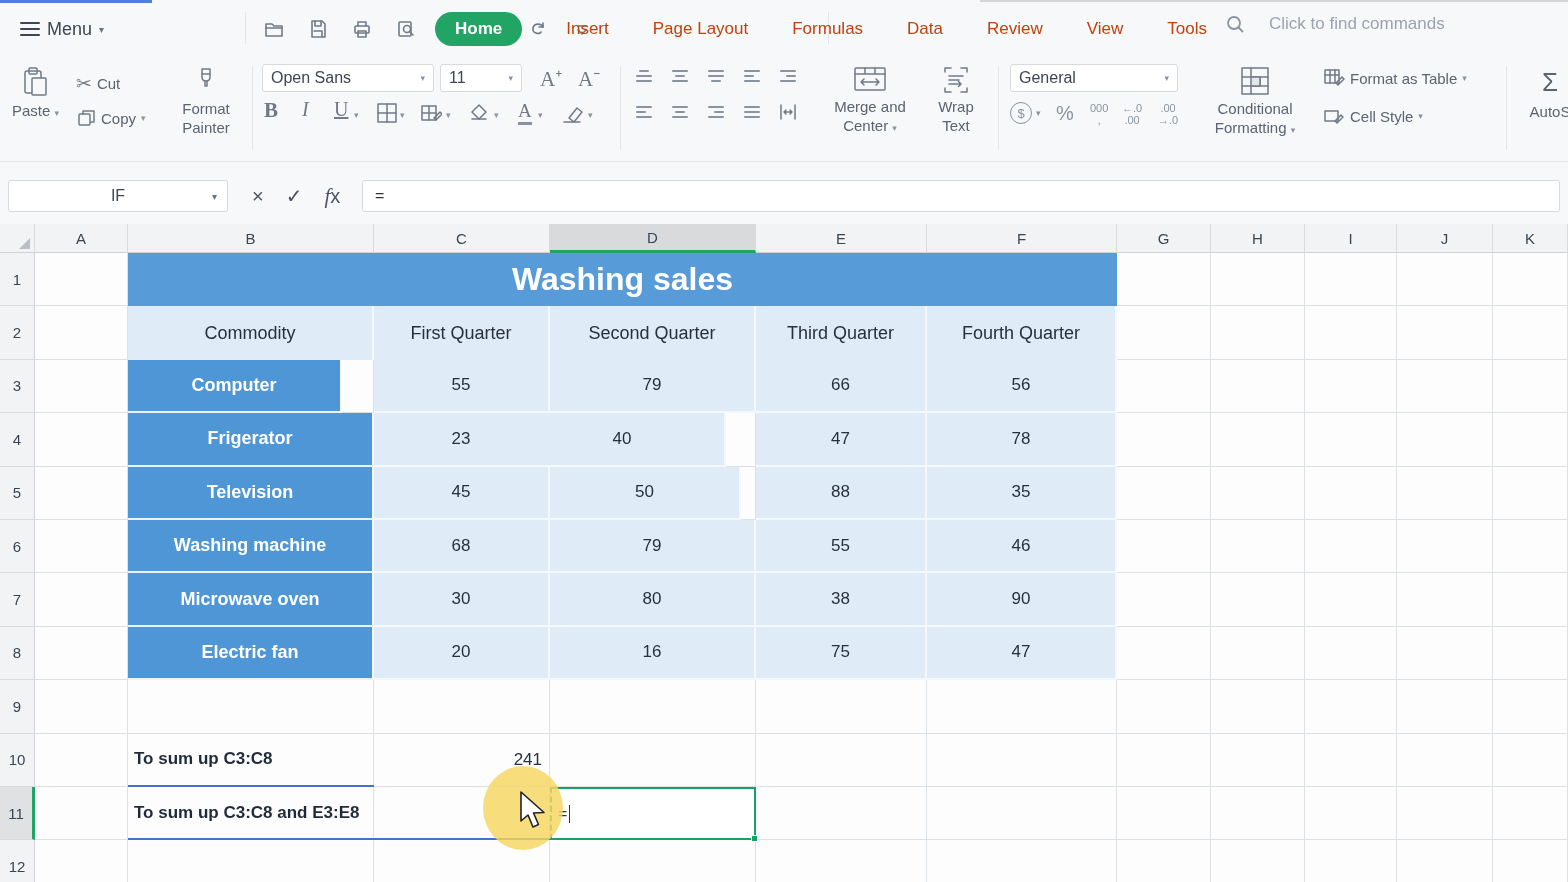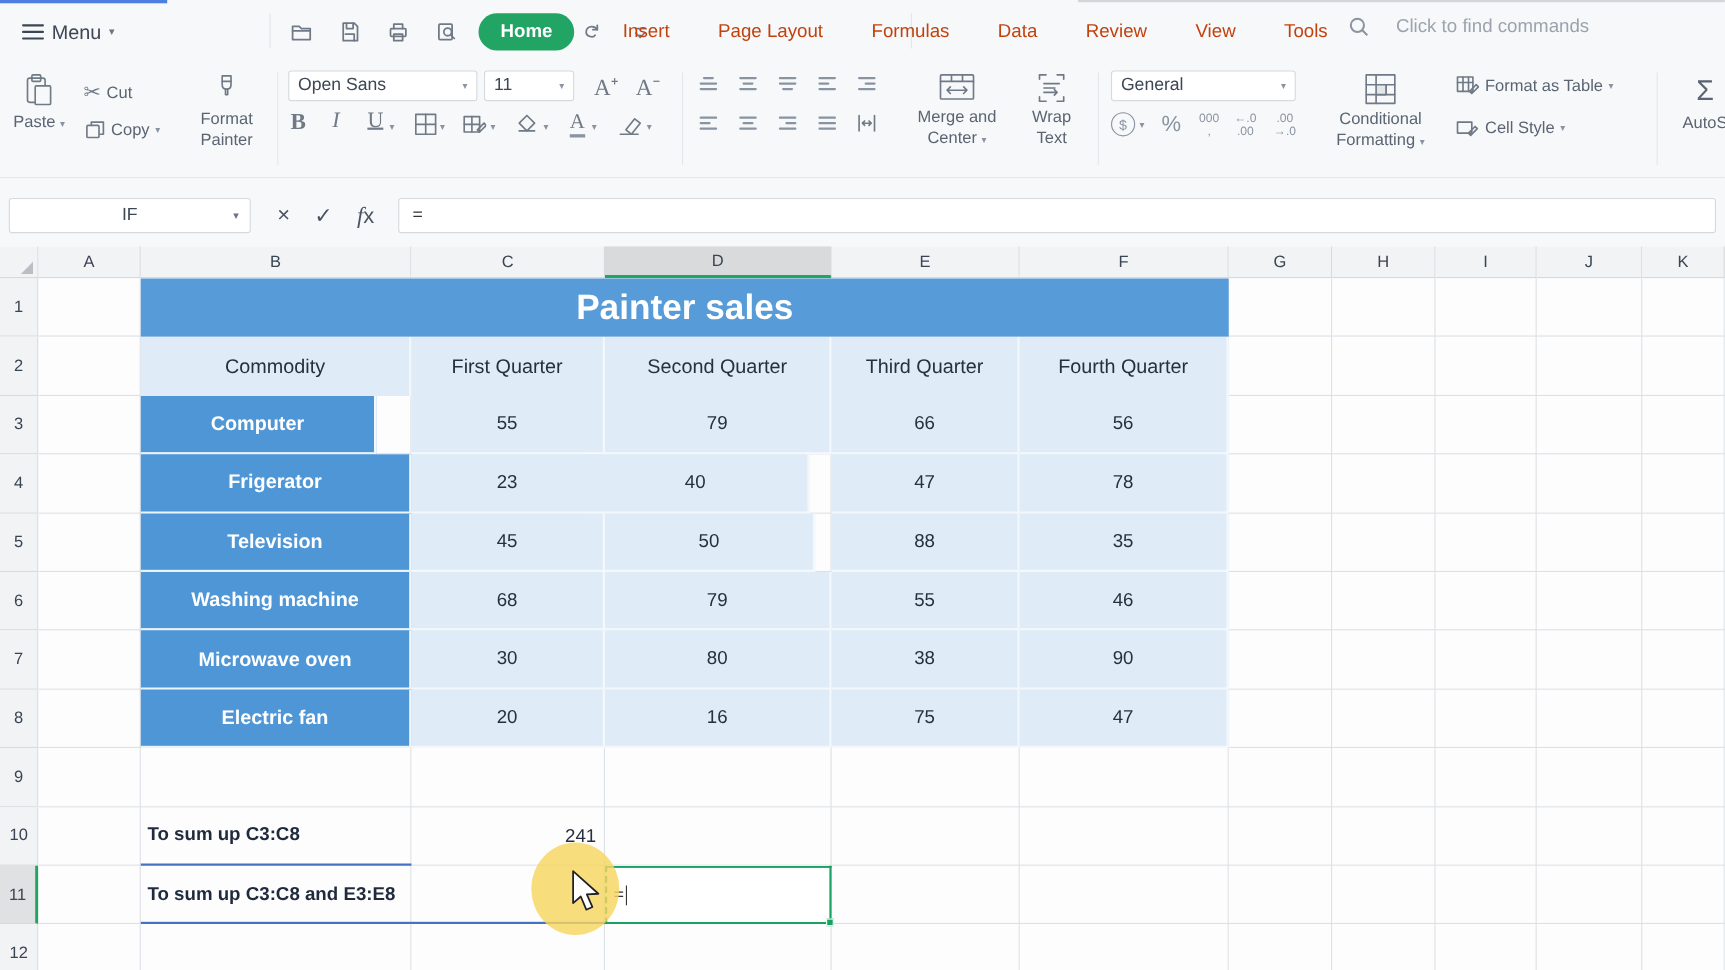--- a/index.html
+++ b/index.html
@@ -445,34 +445,34 @@
       <div class="hline" style="top: 105.8px;"></div>
       <div class="hline" style="top: 159.2px;"></div>
       <div class="hline" style="top: 212.6px;"></div>
       <div class="hline" style="top: 266px;"></div>
       <div class="hline" style="top: 319.4px;"></div>
       <div class="hline" style="top: 372.8px;"></div>
       <div class="hline" style="top: 426.2px;"></div>
       <div class="hline" style="top: 479.6px;"></div>
       <div class="hline" style="top: 533px;"></div>
       <div class="hline" style="top: 586.4px;"></div>
-      <div class="blk center" id="tbl-title" style="left: 93px; top: 0px; width: 989px; height: 53.4px;">Painter sales</div>
+      <div class="blk center" id="tbl-title" style="left: 93px; top: 0px; width: 989px; height: 53.4px;">Washing sales</div>
       <div class="blk hdr-cell" style="left: 93px; top: 53.4px; width: 246px; height: 53.4px;">Commodity</div>
       <div class="blk hdr-cell" style="left: 339px; top: 53.4px; width: 176px; height: 53.4px;">First Quarter</div>
       <div class="blk hdr-cell" style="left: 515px; top: 53.4px; width: 206px; height: 53.4px;">Second Quarter</div>
       <div class="blk hdr-cell" style="left: 721px; top: 53.4px; width: 171px; height: 53.4px;">Third Quarter</div>
       <div class="blk hdr-cell" style="left: 892px; top: 53.4px; width: 190px; height: 53.4px;">Fourth Quarter</div>
       <div class="blk prod-label" style="left: 93px; top: 106.8px; width: 214px; height: 53.4px;">Computer</div>
       <div class="blk val-cell" style="left: 339px; top: 106.8px; width: 176px; height: 53.4px;">55</div>
       <div class="blk val-cell" style="left: 515px; top: 106.8px; width: 206px; height: 53.4px;">79</div>
       <div class="blk val-cell" style="left: 721px; top: 106.8px; width: 171px; height: 53.4px;">66</div>
       <div class="blk val-cell" style="left: 892px; top: 106.8px; width: 190px; height: 53.4px;">56</div>
       <div class="blk prod-label" style="left: 93px; top: 160.2px; width: 246px; height: 53.4px;">Frigerator</div>
       <div class="blk val-cell" style="left: 339px; top: 160.2px; width: 176px; height: 53.4px;">23</div>
-      <div class="blk val-cell" style="left: 495px; top: 160.2px; width: 206px; height: 53.4px;">40</div>
+      <div class="blk val-cell" style="left: 485px; top: 160.2px; width: 206px; height: 53.4px;">40</div>
       <div class="blk val-cell" style="left: 721px; top: 160.2px; width: 171px; height: 53.4px;">47</div>
       <div class="blk val-cell" style="left: 892px; top: 160.2px; width: 190px; height: 53.4px;">78</div>
       <div class="blk prod-label" style="left: 93px; top: 213.6px; width: 246px; height: 53.4px;">Television</div>
       <div class="blk val-cell" style="left: 339px; top: 213.6px; width: 176px; height: 53.4px;">45</div>
       <div class="blk val-cell" style="left: 515px; top: 213.6px; width: 191px; height: 53.4px;">50</div>
       <div class="blk val-cell" style="left: 721px; top: 213.6px; width: 171px; height: 53.4px;">88</div>
       <div class="blk val-cell" style="left: 892px; top: 213.6px; width: 190px; height: 53.4px;">35</div>
       <div class="blk prod-label" style="left: 93px; top: 267px; width: 246px; height: 53.4px;">Washing machine</div>
       <div class="blk val-cell" style="left: 339px; top: 267px; width: 176px; height: 53.4px;">68</div>
       <div class="blk val-cell" style="left: 515px; top: 267px; width: 206px; height: 53.4px;">79</div>

